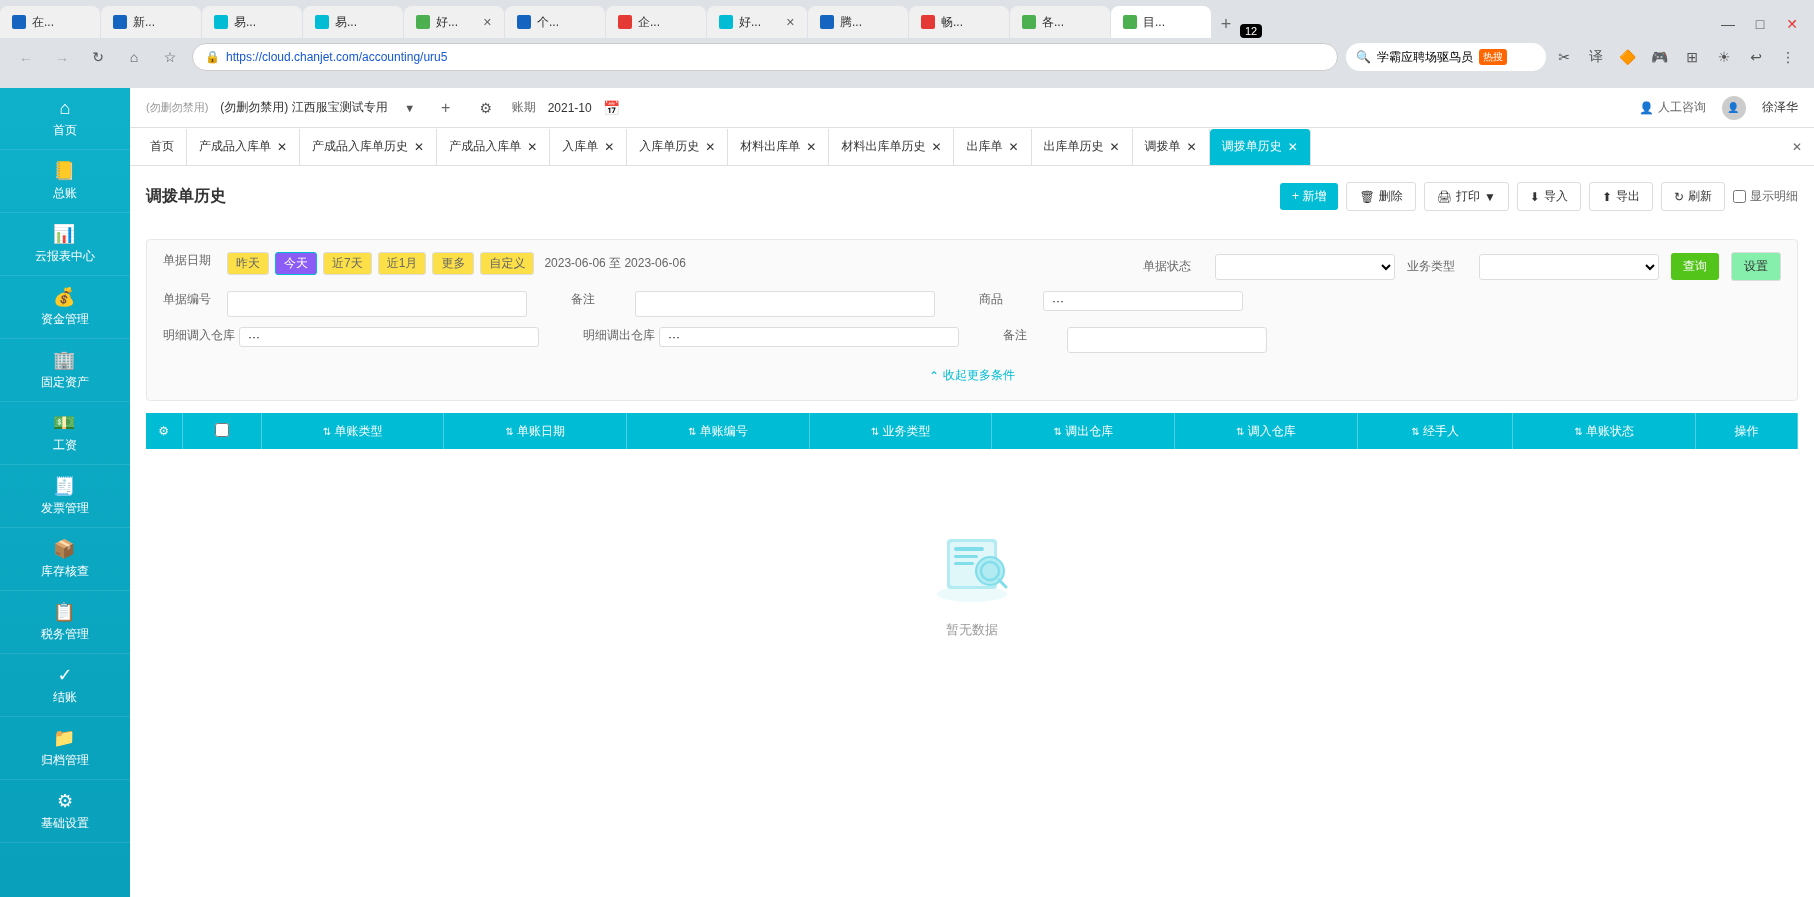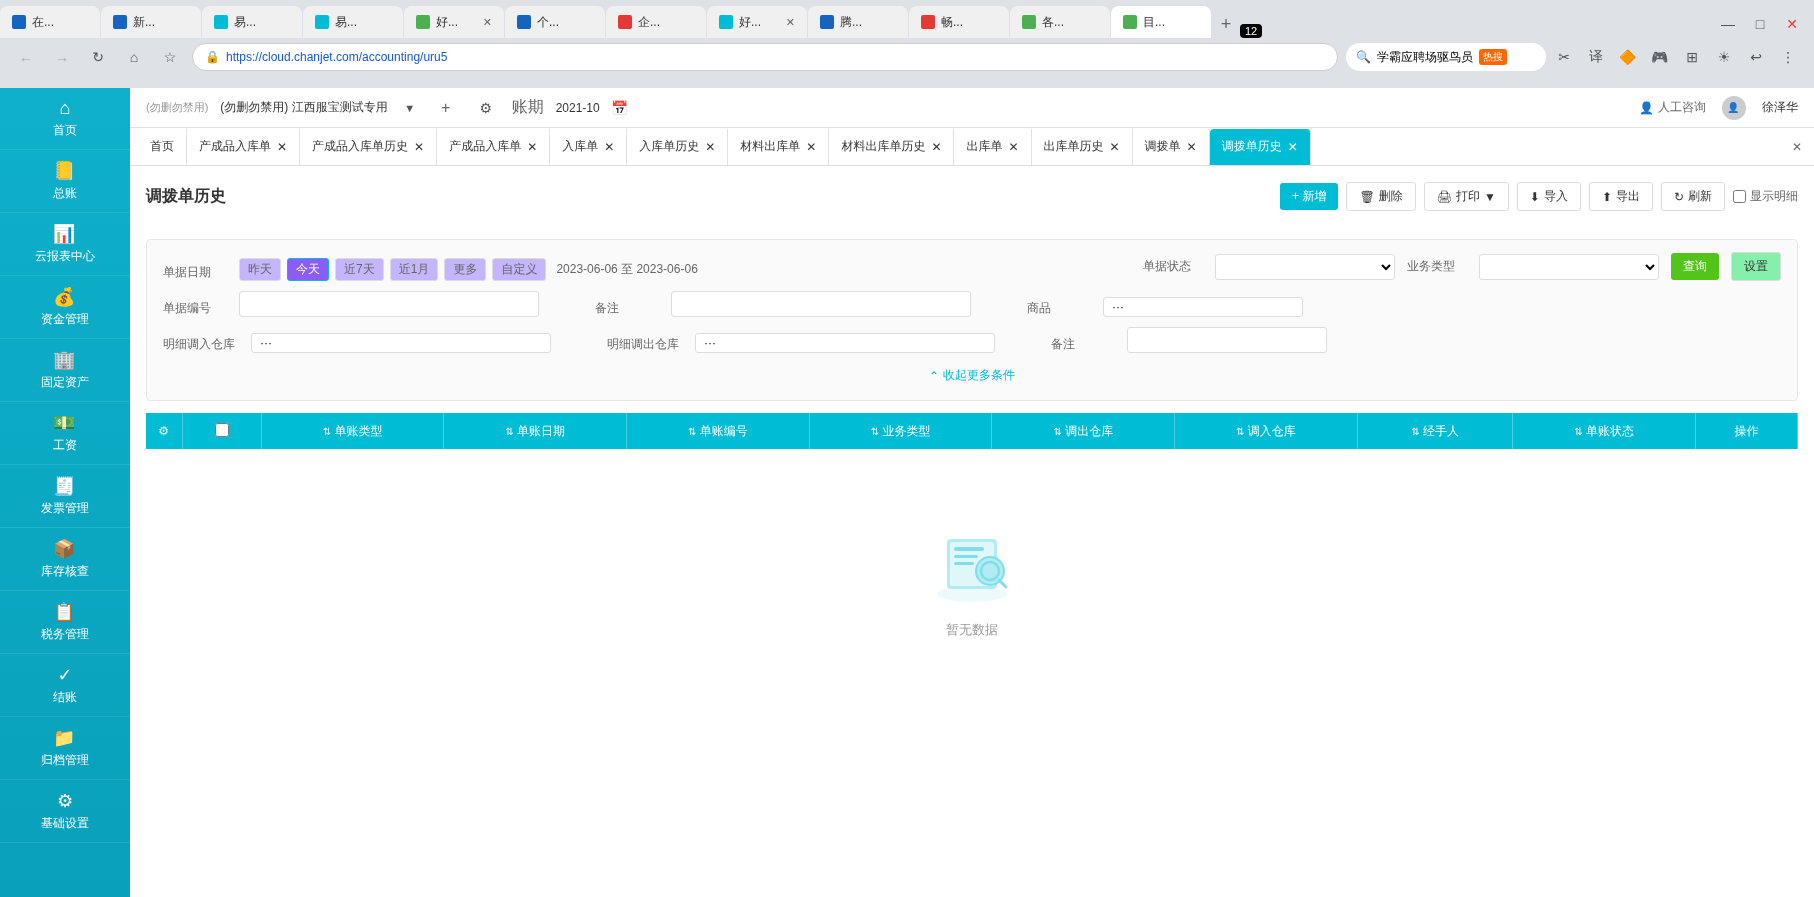--- a/index.html
+++ b/index.html
@@ -60,25 +60,25 @@
     
     .toolbar { display: flex; align-items: center; gap: 8px; margin-bottom: 12px; }
     .btn { padding: 5px 12px; border-radius: 3px; border: none; cursor: pointer; font-size: 12px; display: flex; align-items: center; gap: 4px; }
     .btn-primary { background: #00bcd4; color: #fff; }
     .btn-default { background: #fff; color: #333; border: 1px solid #ddd; }
     .btn-green { background: #52c41a; color: #fff; border-radius: 3px; }
     .display-toggle { display: flex; align-items: center; gap: 4px; font-size: 12px; color: #666; }
 
     
     .filter-area { border: 1px solid #e8e8e8; border-radius: 4px; padding: 12px 16px; margin-bottom: 12px; background: #fafafa; }
-    .filter-row { display: flex; align-items: flex-end; gap: 16px; margin-bottom: 10px; }
+    .filter-row { display: flex; align-items: flex-start; gap: 4px; margin-bottom: 10px; }
     .filter-row:last-child { margin-bottom: 0; }
     .filter-label { color: #666; font-size: 12px; white-space: nowrap; min-width: 60px; }
     .filter-date-btns { display: flex; align-items: center; gap: 6px; }
-    .date-btn { padding: 2px 8px; border: 1px solid #ddd; border-radius: 3px; cursor: pointer; font-size: 12px; color: #666; background: #c4b5fd; }
+    .date-btn { padding: 2px 8px; border: 1px solid #ddd; border-radius: 3px; cursor: pointer; font-size: 12px; color: #666; background: #fde047; }
     .date-btn.active { background: #8b5cf6; color: #fff; border-color: #00bcd4; }
     .date-range { font-size: 12px; color: #666; margin-left: 4px; }
     .filter-select { border: 1px solid #ddd; border-radius: 3px; padding: 3px 8px; font-size: 12px; height: 26px; outline: none; min-width: 180px; background: #fff; }
     .filter-input { border: 1px solid #ddd; border-radius: 3px; padding: 3px 8px; font-size: 12px; height: 26px; outline: none; min-width: 200px; background: #fff; flex: 1; }
     .collapse-btn { text-align: center; padding: 4px; cursor: pointer; color: #00bcd4; font-size: 12px; display: flex; align-items: center; justify-content: center; gap: 4px; }
 
     
     .data-table { width: 100%; border-collapse: collapse; font-size: 12px; }
     .data-table thead tr { background: #00bcd4; color: #fff; height: 36px; }
     .data-table thead th { padding: 0 10px; text-align: center; font-weight: normal; border-right: 1px solid rgba(255,255,255,0.3); white-space: nowrap; }
@@ -246,21 +246,21 @@
   </div>
 
   <div class="main-content">
 
     <div class="top-bar">
       <span style="color:#999;font-size:11px;">(勿删勿禁用)</span>
       <span style="font-size:12px;color:#333;">(勿删勿禁用) 江西服宝测试专用</span>
       <div class="nav-btn" style="width:20px;height:20px;font-size:11px;">▼</div>
       <div class="tool-btn" style="font-size:16px;color:#666;">+</div>
       <div class="tool-btn">⚙</div>
-      <span style="color:#666;font-size:16px;">账期</span>
+      <span style="color:#666;font-size:12px;">账期</span>
       <span style="color:#333;font-size:12px;">2021-10</span>
       <span style="color:#00bcd4;font-size:14px;cursor:pointer;">📅</span>
       <div class="top-bar-right">
         <div style="display:flex;align-items:center;gap:4px;cursor:pointer;color:#666;font-size:12px;">
           <span>👤</span>
           <span>人工咨询</span>
         </div>
         <div style="width:24px;height:24px;border-radius:50%;background:#ccc;display:flex;align-items:center;justify-content:center;font-size:10px;color:#666;">👤</div>
         <span style="font-size:12px;color:#333;">徐泽华</span>
       </div>

